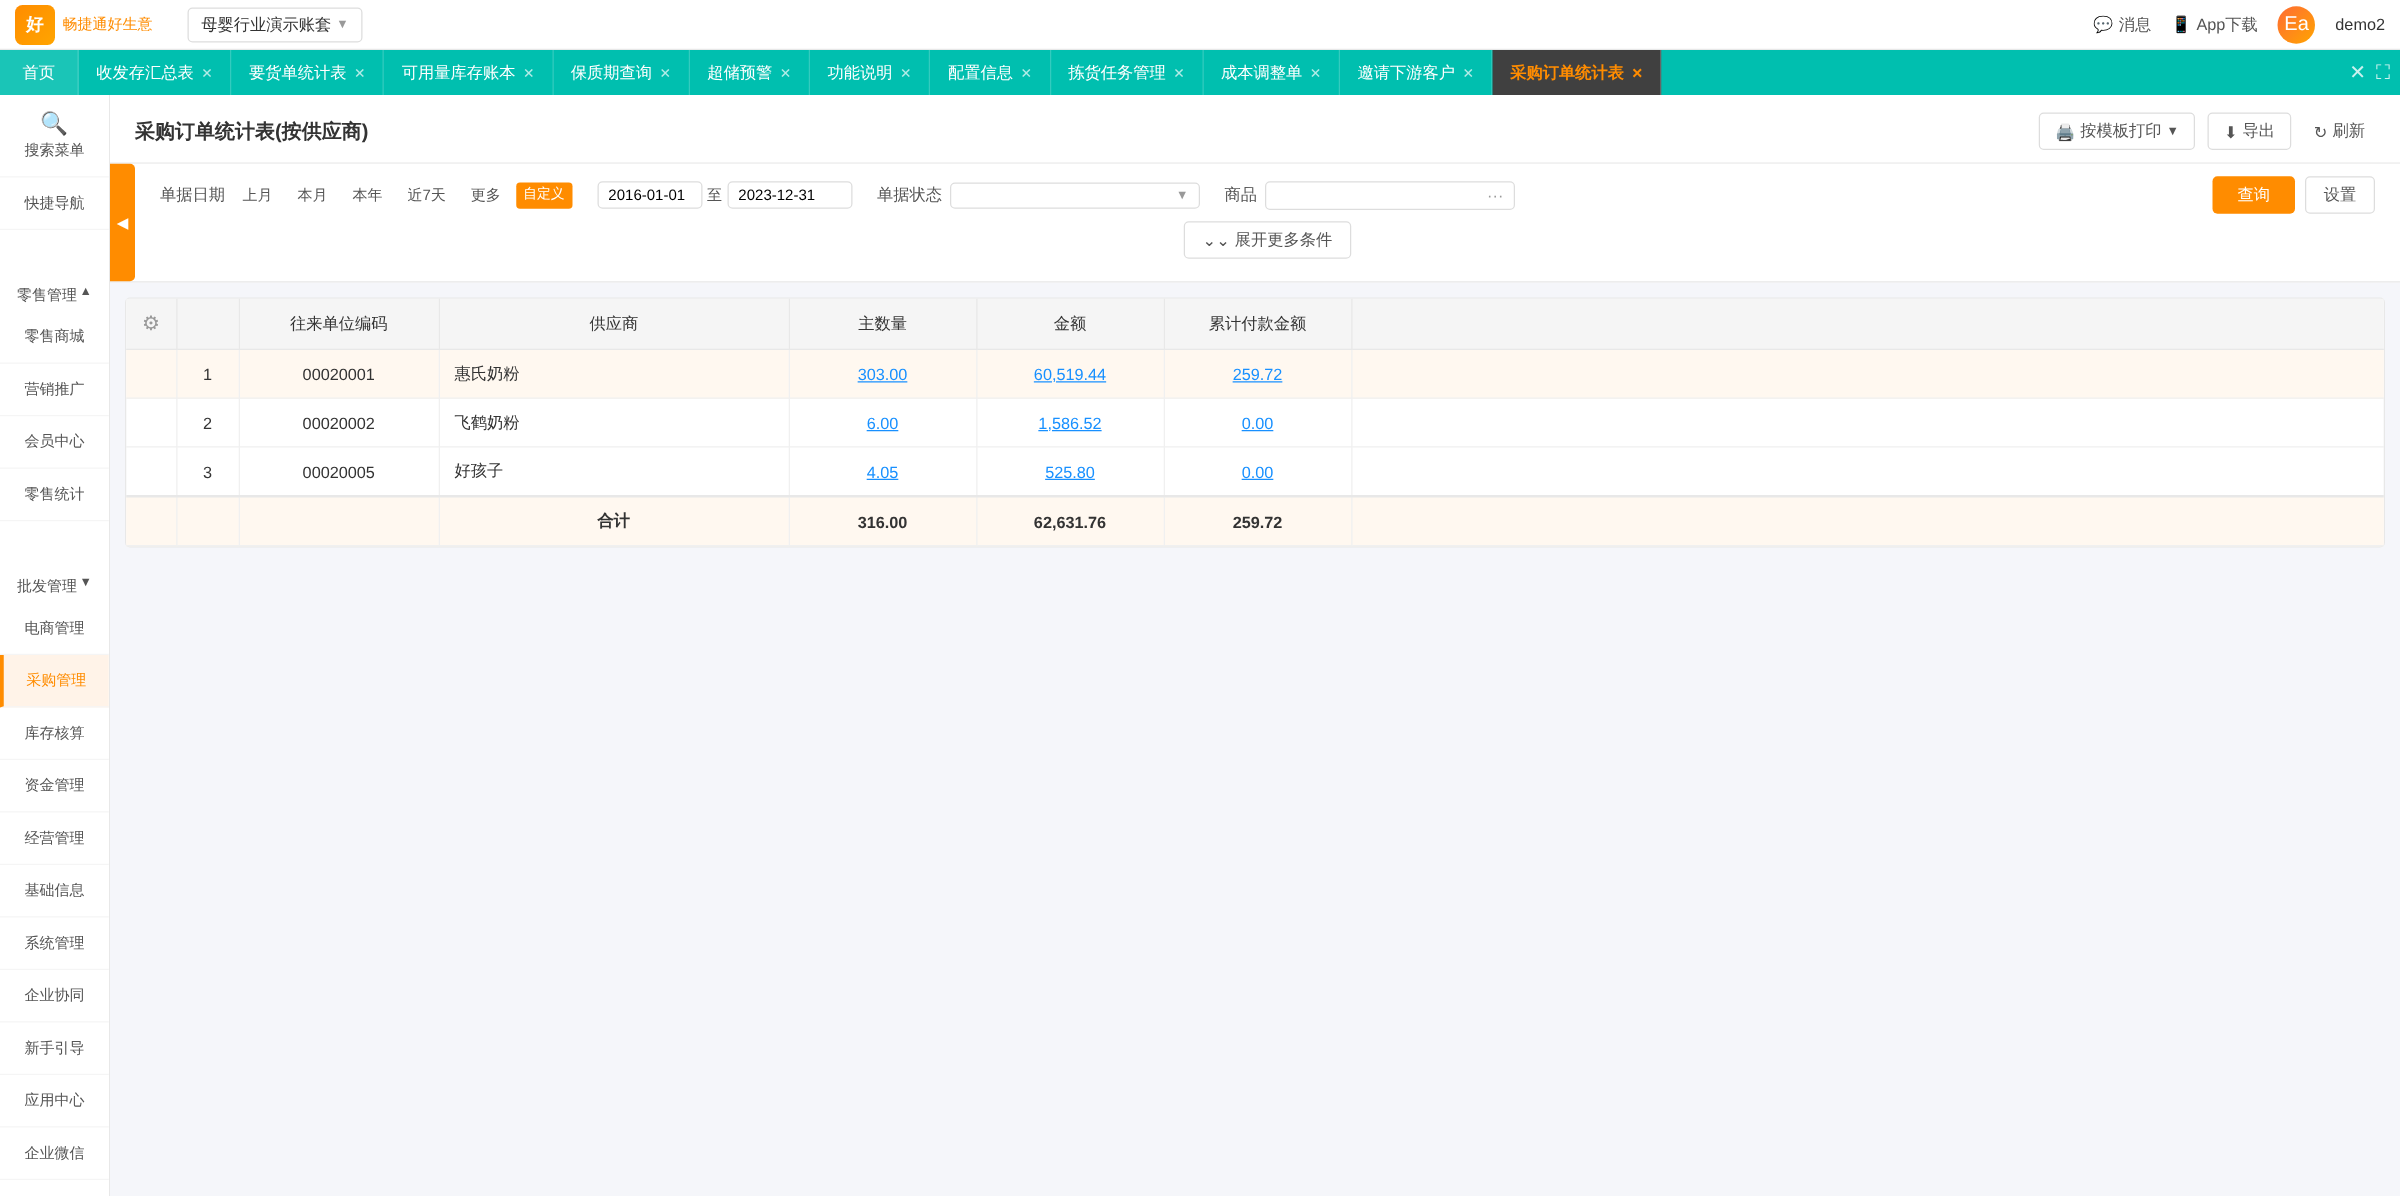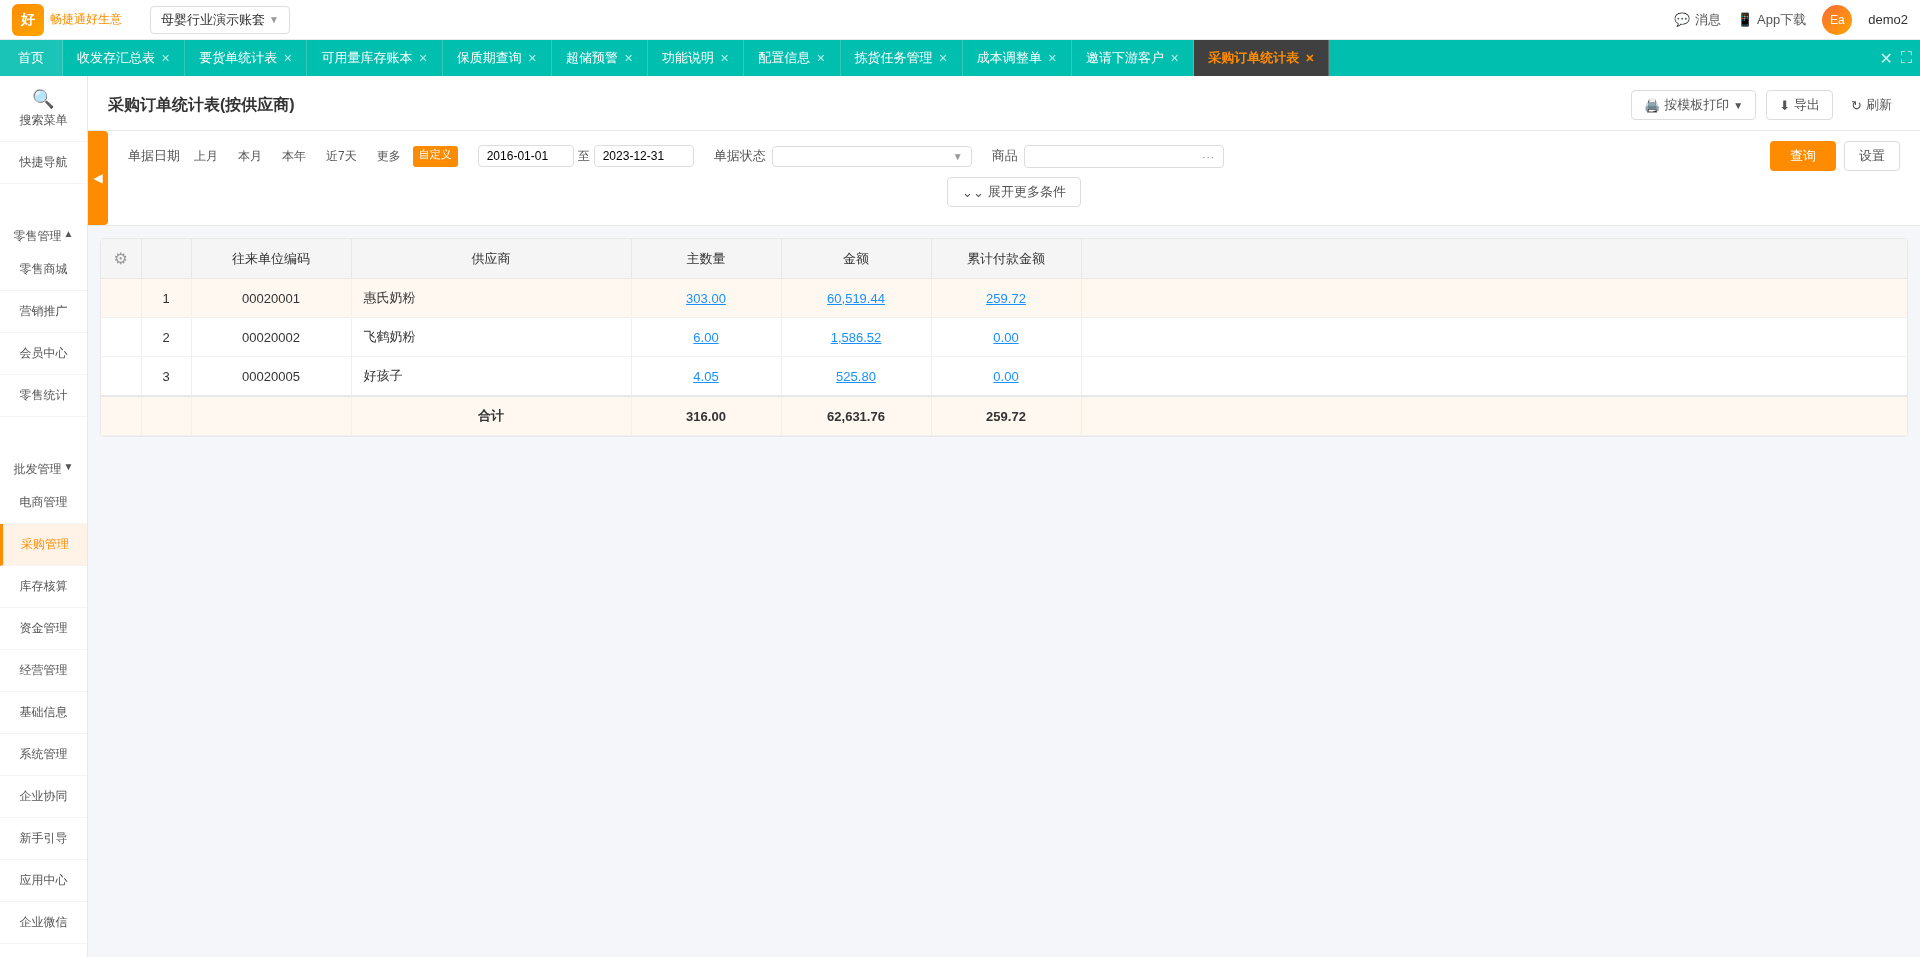--- a/index.html
+++ b/index.html
@@ -8,21 +8,21 @@
     
     .top-bar { height: 40px; background: #fff; display: flex; align-items: center; justify-content: space-between; padding: 0 12px; border-bottom: 1px solid #e8e8e8; }
     .top-bar-left { display: flex; align-items: center; gap: 8px; }
     .logo-area { display: flex; align-items: center; gap: 6px; }
     .logo-icon { width: 32px; height: 32px; background: linear-gradient(135deg, #ff8c00, #ffa500); border-radius: 6px; display: flex; align-items: center; justify-content: center; color: white; font-size: 14px; font-weight: bold; }
     .logo-text { font-size: 12px; color: #ff8c00; line-height: 1.2; }
     .workspace-selector { display: flex; align-items: center; gap: 4px; padding: 4px 10px; border: 1px solid #ddd; border-radius: 4px; cursor: pointer; font-size: 13px; color: #333; background: #fff; margin-left: 20px; }
     .workspace-selector .arrow { color: #999; font-size: 10px; }
     .top-bar-right { display: flex; align-items: center; gap: 16px; }
     .top-action { display: flex; align-items: center; gap: 4px; color: #555; cursor: pointer; font-size: 13px; }
-    .user-avatar { width: 30px; height: 30px; border-radius: 50%; background: linear-gradient(135deg, #ff6b35, #ffa500); display: flex; align-items: center; justify-content: center; color: white; font-size: 12px; cursor: pointer; }
+    .user-avatar { width: 30px; height: 30px; border-radius: 50%; background: linear-gradient(135deg, #ff6b35, #ffa500); display: flex; align-items: center; justify-content: center; color: white; font-size: 16px; cursor: pointer; }
 
     
     .nav-tabs { height: 36px; background: #00bfaf; display: flex; align-items: center; padding: 0; overflow: hidden; }
     .nav-tab { height: 36px; display: flex; align-items: center; padding: 0 14px; color: white; font-size: 13px; cursor: pointer; white-space: nowrap; border-right: 1px solid rgba(255,255,255,0.2); position: relative; }
     .nav-tab.home { background: rgba(255,255,255,0.1); padding: 16px 18px; }
     .nav-tab .close-btn { margin-left: 6px; color: rgba(255,255,255,0.7); font-size: 11px; }
     .nav-tab.active { background: #404040; color: #ff8c00; font-weight: bold; }
     .nav-tab.active .close-btn { color: #ff8c00; }
     .nav-tabs-end { margin-left: auto; display: flex; align-items: center; gap: 8px; padding-right: 8px; }
     .nav-end-btn { color: white; cursor: pointer; font-size: 16px; opacity: 0.8; }
@@ -277,21 +277,21 @@
             <div class="date-shortcuts">
               <button class="date-btn">上月</button>
               <button class="date-btn">本月</button>
               <button class="date-btn">本年</button>
               <button class="date-btn">近7天</button>
               <button class="date-btn">更多</button>
               <span class="custom-tag">自定义</span>
             </div>
           </div>
           <div class="date-range">
-            <input type="text" style="border: 1px solid rgb(221, 221, 221); border-radius: 4px; padding: 3px 8px; font-size: 12px; width: 96px;" value="2016-01-01">
+            <input type="text" style="border: 1px solid rgb(221, 221, 221); border-radius: 4px; padding: 3px 8px; font-size: 12px; width: 84px;" value="2016-01-01">
             <span>至</span>
             <input type="text" style="border: 1px solid rgb(221, 221, 221); border-radius: 4px; padding: 3px 8px; font-size: 12px; width: 100px;" value="2023-12-31">
           </div>
 
           <div class="filter-item">
             <span class="filter-label">单据状态</span>
             <div class="filter-select" style="min-width:200px;">
               <span style="color:#ccc;font-size:13px;"></span>
               <span style="font-size:10px; color:#999;">▼</span>
             </div>

